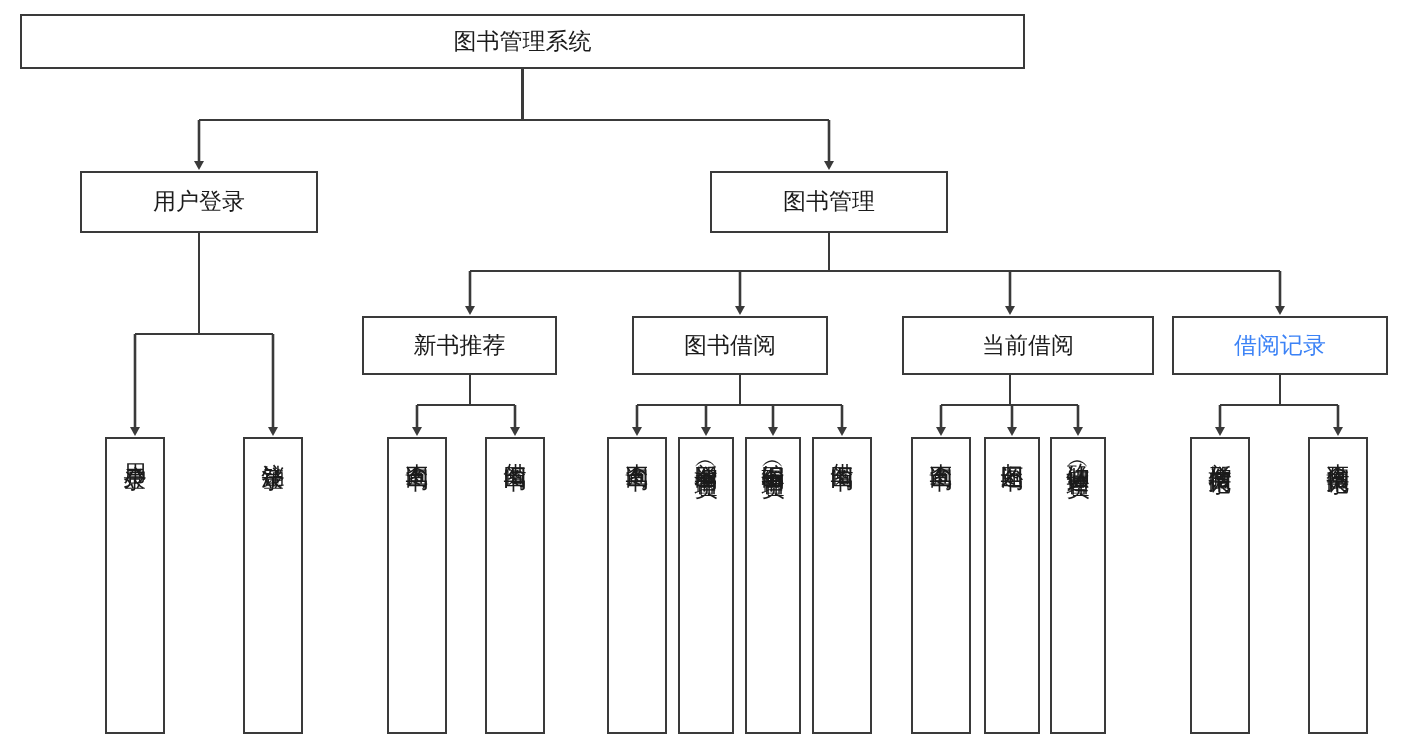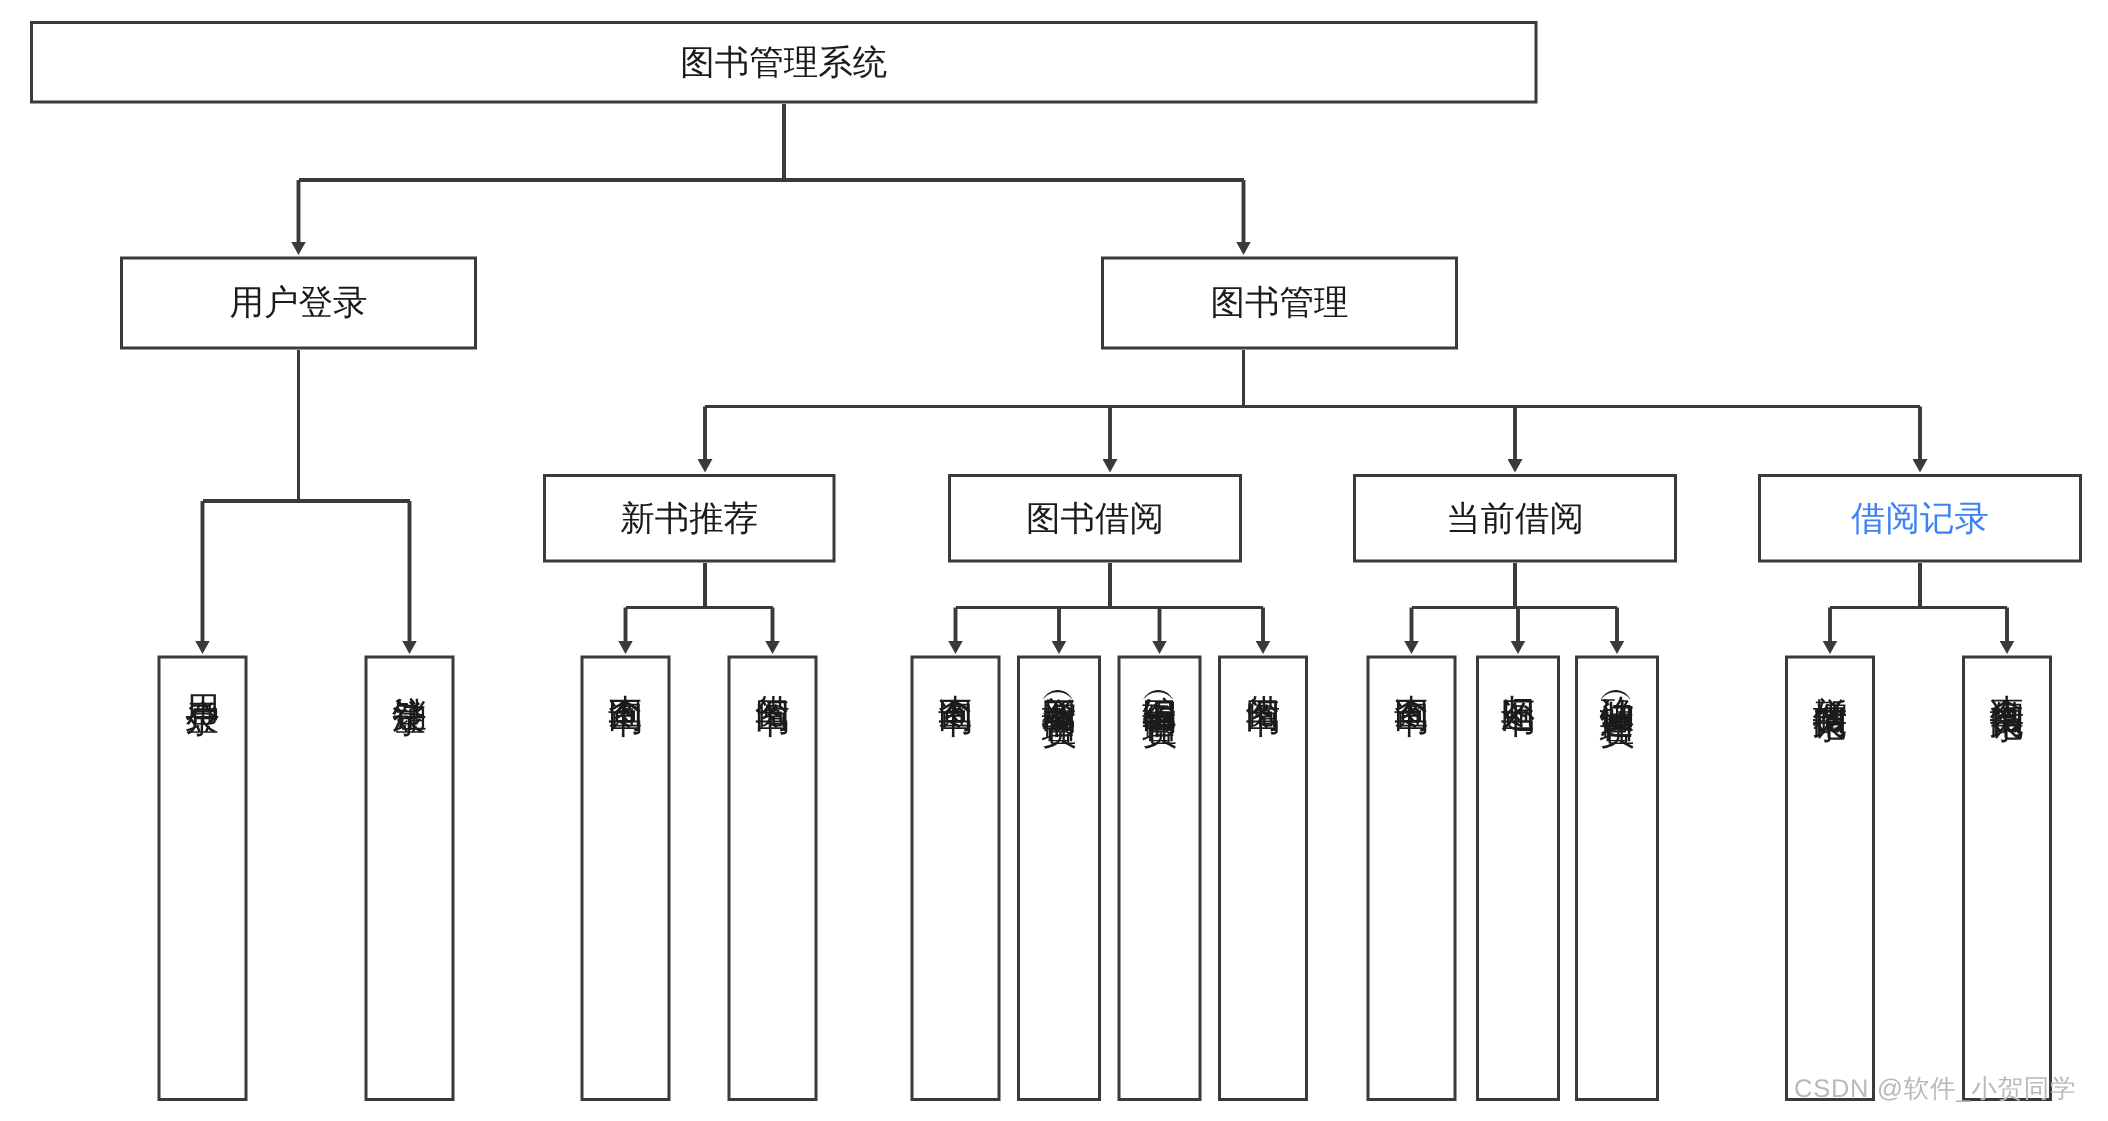--- a/index.html
+++ b/index.html
@@ -98,30 +98,30 @@
       </g>
   </svg>
 
   <div id="node-layer">
       <div class="node horiz" style="left: 20px; top: 14px; width: 1005px; height: 55px; border-color: rgb(58, 58, 58); background: rgb(255, 255, 255); color: rgb(27, 27, 27);">
         <span class="lbl">图书管理系统</span>
       </div>
       <div class="node horiz" style="left: 80px; top: 171px; width: 238px; height: 62px; border-color: rgb(58, 58, 58); background: rgb(255, 255, 255); color: rgb(27, 27, 27);">
         <span class="lbl">用户登录</span>
       </div>
-      <div class="node horiz" style="left: 710px; top: 171px; width: 238px; height: 62px; border-color: rgb(58, 58, 58); background: rgb(255, 255, 255); color: rgb(27, 27, 27); margin-left: 24px;">
+      <div class="node horiz" style="left: 710px; top: 171px; width: 238px; height: 62px; border-color: rgb(58, 58, 58); background: rgb(255, 255, 255); color: rgb(27, 27, 27);">
         <span class="lbl">图书管理</span>
       </div>
       <div class="node horiz" style="left: 362px; top: 316px; width: 195px; height: 59px; border-color: rgb(58, 58, 58); background: rgb(255, 255, 255); color: rgb(27, 27, 27);">
         <span class="lbl">新书推荐</span>
       </div>
       <div class="node horiz" style="left: 632px; top: 316px; width: 196px; height: 59px; border-color: rgb(58, 58, 58); background: rgb(255, 255, 255); color: rgb(27, 27, 27);">
         <span class="lbl">图书借阅</span>
       </div>
-      <div class="node horiz" style="left: 902px; top: 316px; width: 216px; height: 59px; border-color: rgb(58, 58, 58); background: rgb(255, 255, 255); color: rgb(27, 27, 27);">
+      <div class="node horiz" style="left: 902px; top: 316px; width: 252px; height: 59px; border-color: rgb(58, 58, 58); background: rgb(255, 255, 255); color: rgb(27, 27, 27);">
         <span class="lbl">当前借阅</span>
       </div>
       <div class="node horiz" style="left: 1172px; top: 316px; width: 216px; height: 59px; border-color: rgb(58, 58, 58); background: rgb(255, 255, 255); color: #3b82f6;">
         <span class="lbl">借阅记录</span>
       </div>
       <div class="node vert" style="left: 105px; top: 437px; width: 60px; height: 297px; border-color: rgb(58, 58, 58); background: rgb(255, 255, 255); color: rgb(27, 27, 27);">
         <span class="lbl">用户登录</span>
       </div>
       <div class="node vert" style="left: 243px; top: 437px; width: 60px; height: 297px; border-color: rgb(58, 58, 58); background: rgb(255, 255, 255); color: rgb(27, 27, 27);">
         <span class="lbl">注销登录</span>
@@ -154,14 +154,13 @@
         <span class="lbl">确认归还（管理员）</span>
       </div>
       <div class="node vert" style="left: 1190px; top: 437px; width: 60px; height: 297px; border-color: rgb(58, 58, 58); background: rgb(255, 255, 255); color: rgb(27, 27, 27);">
         <span class="lbl">新增借阅记录</span>
       </div>
       <div class="node vert" style="left: 1308px; top: 437px; width: 60px; height: 297px; border-color: rgb(58, 58, 58); background: rgb(255, 255, 255); color: rgb(27, 27, 27);">
         <span class="lbl">查询借阅记录</span>
       </div>
     </div>
 
-  <div class="watermark" style="left: 1196px; top: 714px; color: rgb(185, 185, 185);">CSDN @软件_小贺同学</div>
 </div>
 
 </body></html>

